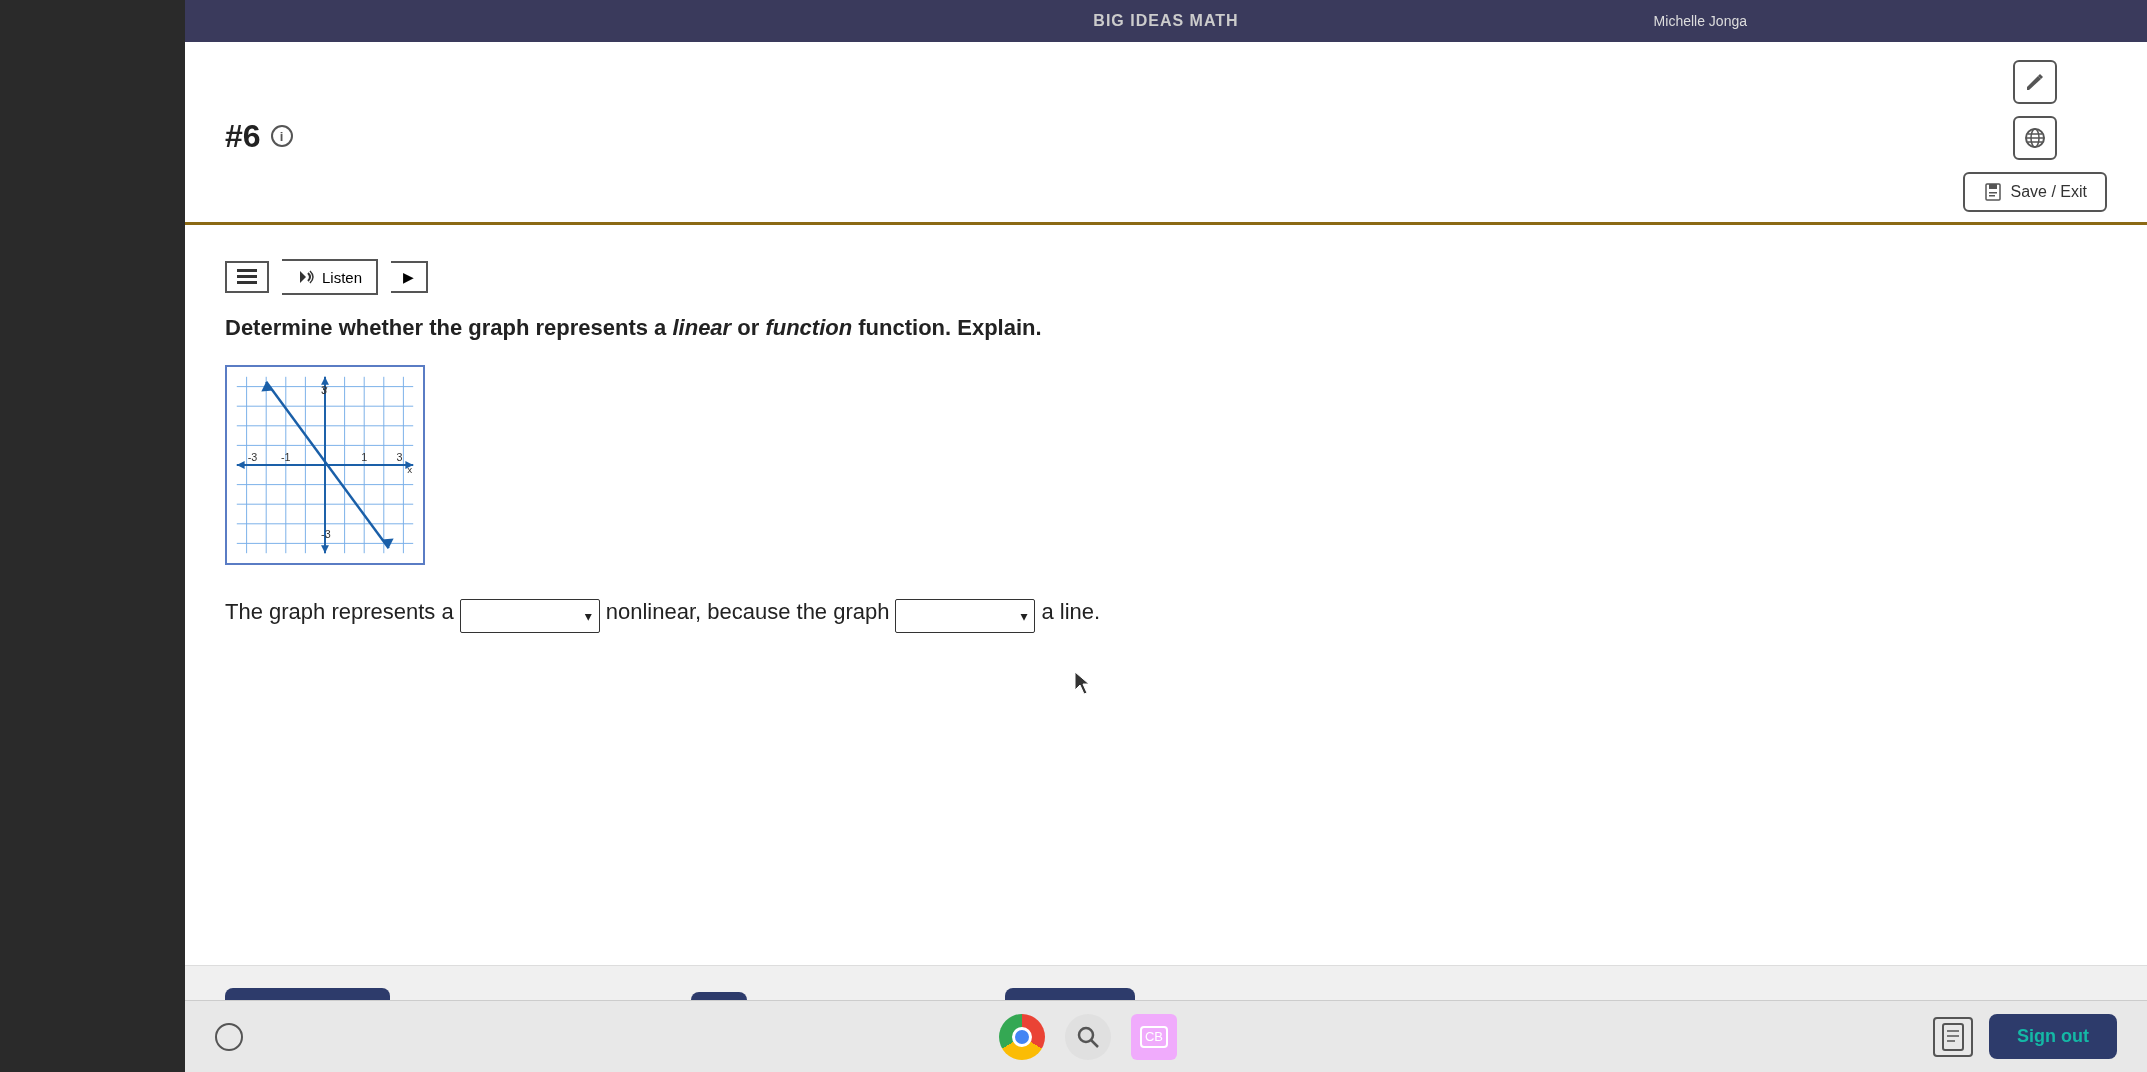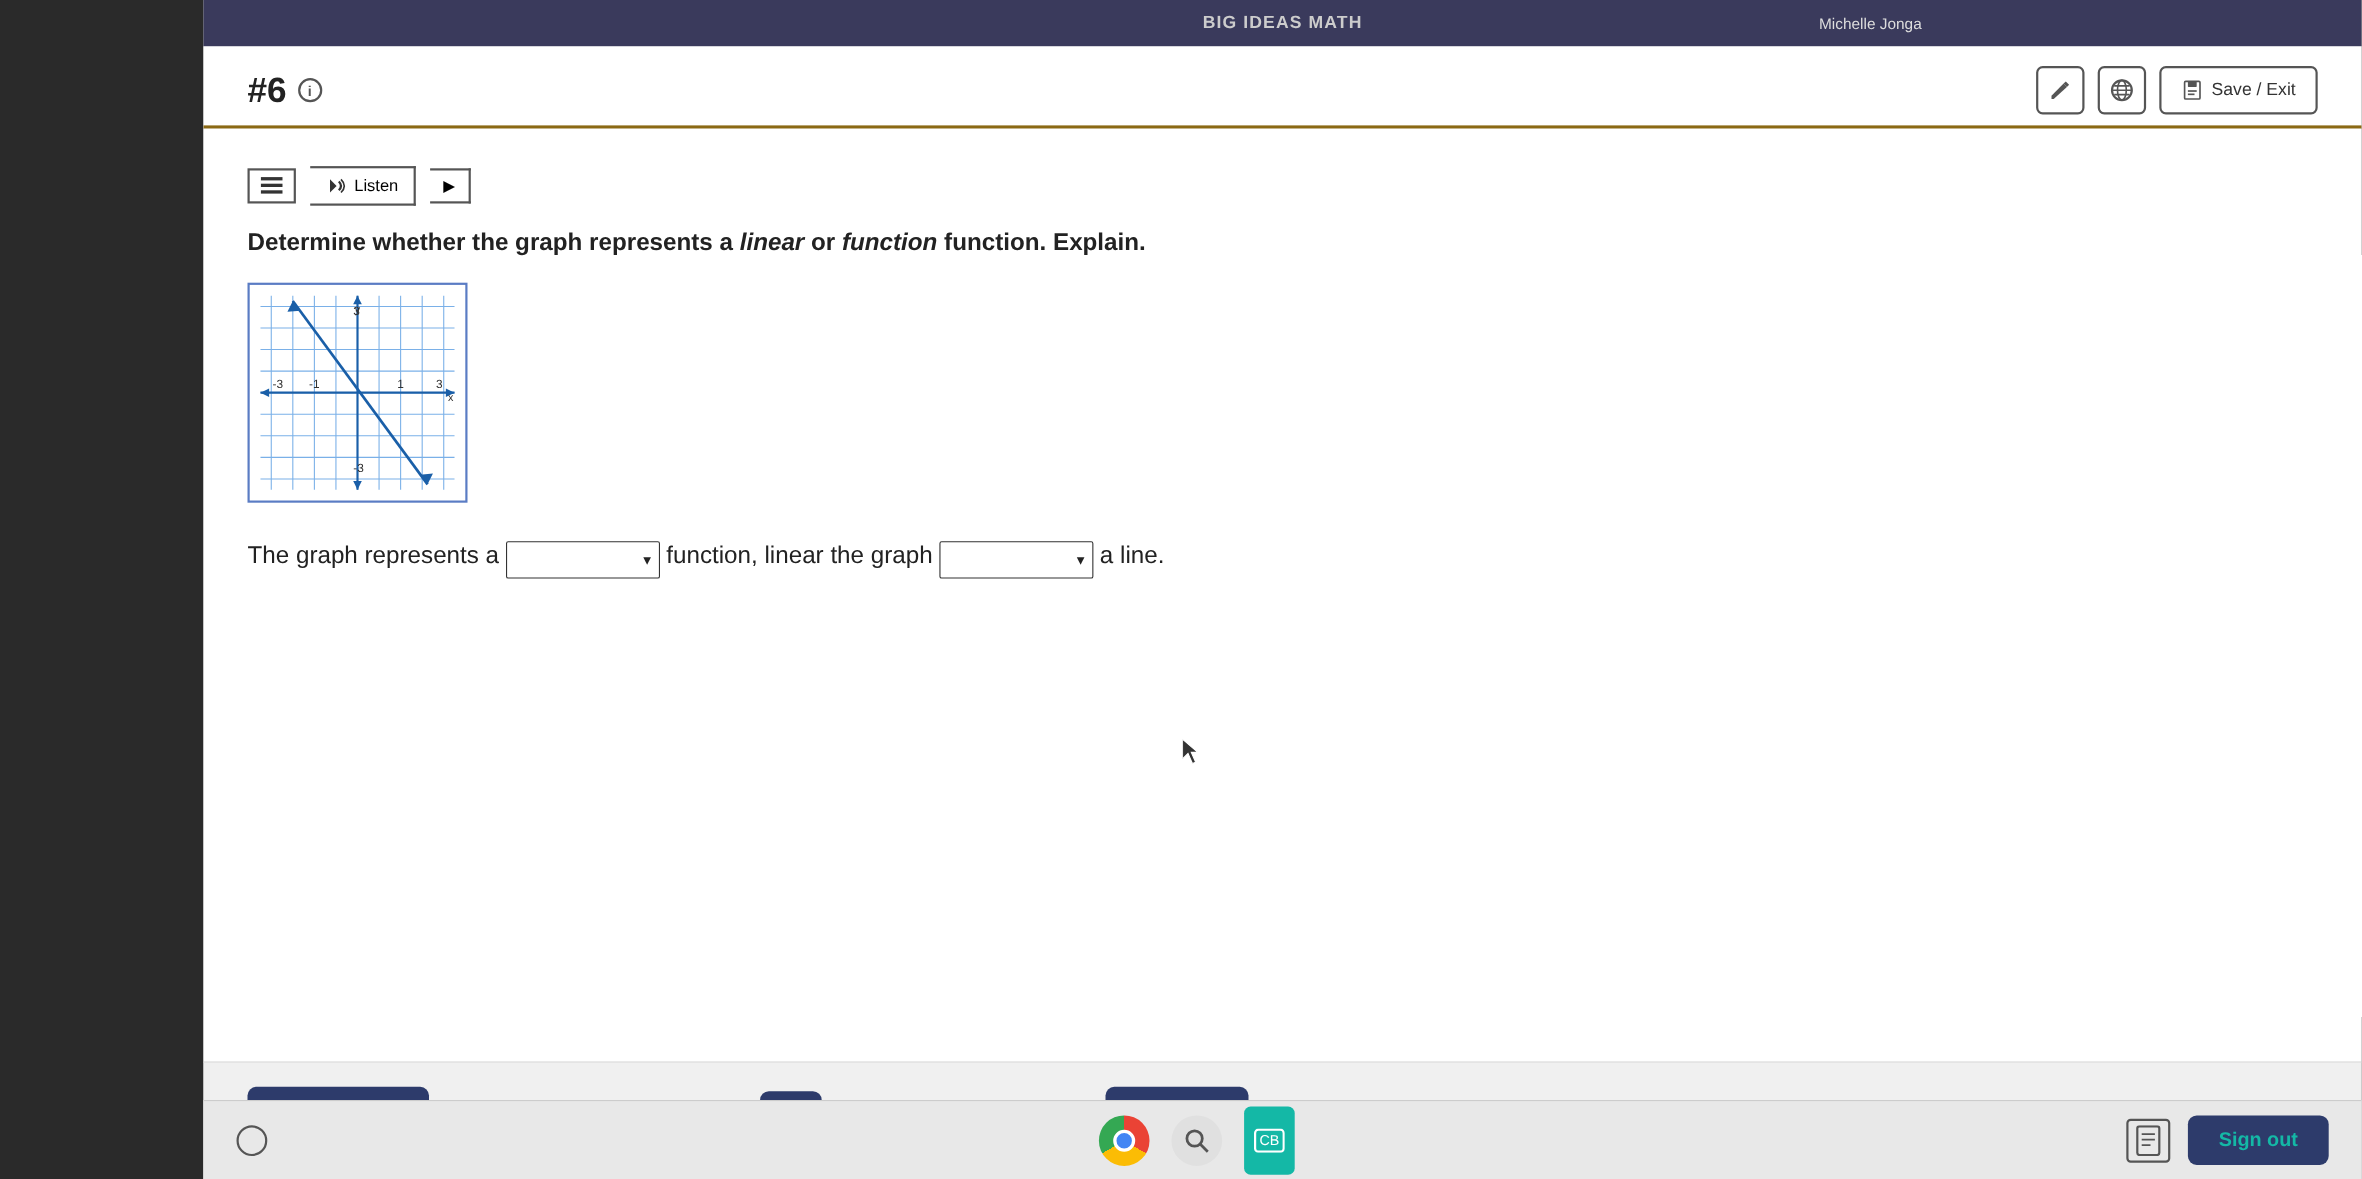--- a/index.html
+++ b/index.html
@@ -86,20 +86,22 @@
       align-items: center;
       justify-content: center;
       font-size: 13px;
       color: #555;
       cursor: pointer;
     }
 
     .header-buttons {
       display: flex;
       gap: 12px;
+      align-items: center;
+      flex-direction: column;
     }
 
     .icon-btn {
       width: 44px;
       height: 44px;
       border: 2px solid #555;
       border-radius: 6px;
       background: white;
       display: flex;
       align-items: center;
@@ -484,21 +486,21 @@
 
     <div class="answer-sentence">
       <span>The graph represents a</span>
       <div class="dropdown-wrapper">
         <select class="dropdown-select">
           <option value=""></option>
           <option value="linear">linear</option>
           <option value="nonlinear">nonlinear</option>
         </select>
       </div>
-      <span>function, linear the graph</span>
+      <span>nonlinear, because the graph</span>
       <div class="dropdown-wrapper">
         <select class="dropdown-select">
           <option value=""></option>
           <option value="is">is</option>
           <option value="is not">is not</option>
         </select>
       </div>
       <span>a line.</span>
     </div>
 
@@ -534,21 +536,21 @@
       <div style="position:absolute; top:50%; left:50%; transform:translate(-50%,-50%); width:20px; height:20px; border-radius:50%; background:#4285f4; border:3px solid white;"></div>
     </div>
 
     <div class="taskbar-icon search" style="background:#e0e0e0; border-radius:50%;">
       <svg width="28" height="28" viewBox="0 0 28 28">
         <circle cx="12" cy="12" r="7" stroke="#555" stroke-width="2.5" fill="none"></circle>
         <line x1="17" y1="17" x2="24" y2="24" stroke="#555" stroke-width="2.5"></line>
       </svg>
     </div>
 
-    <div class="taskbar-icon" style="background: #14b8a6; border-radius: 6px; width:46px; height:62px; display:flex; align-items:center; justify-content:center;">
+    <div class="taskbar-icon" style="background: #f0abfc; border-radius: 6px; width:46px; height:46px; display:flex; align-items:center; justify-content:center;">
       <svg width="28" height="22" viewBox="0 0 28 22">
         <rect x="1" y="1" width="26" height="20" rx="3" fill="none" stroke="white" stroke-width="2"></rect>
         <text x="14" y="15" text-anchor="middle" font-size="13" fill="white" font-family="Arial">CB</text>
       </svg>
     </div>
   </div>
   <div class="taskbar-right">
     <div class="taskbar-doc-icon">
       <svg width="24" height="28" viewBox="0 0 24 28">
         <rect x="2" y="1" width="20" height="26" rx="2" fill="none" stroke="#555" stroke-width="2"></rect>

